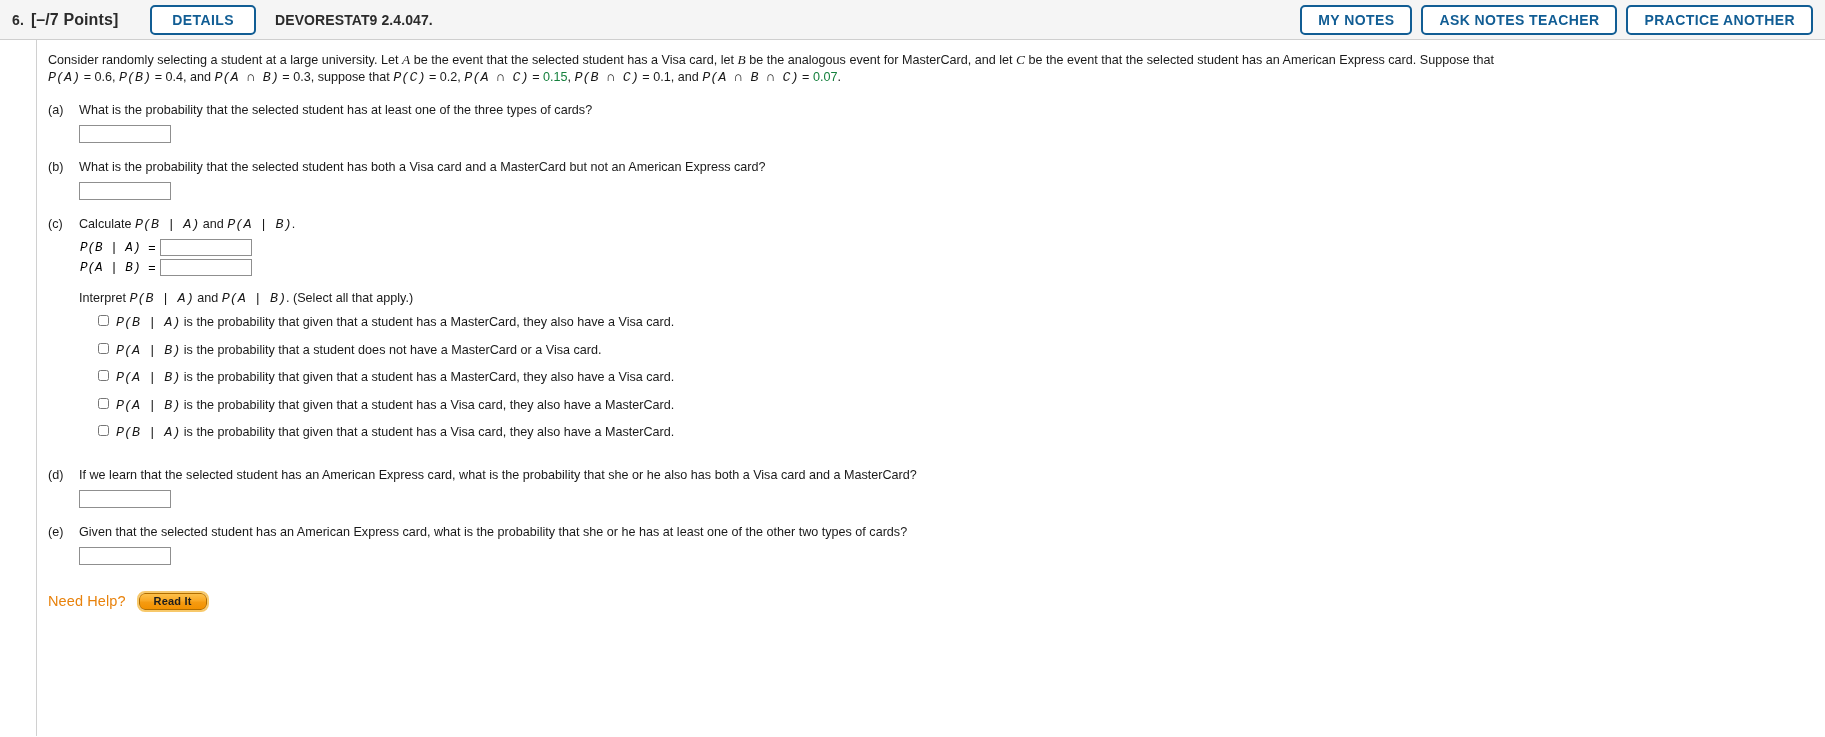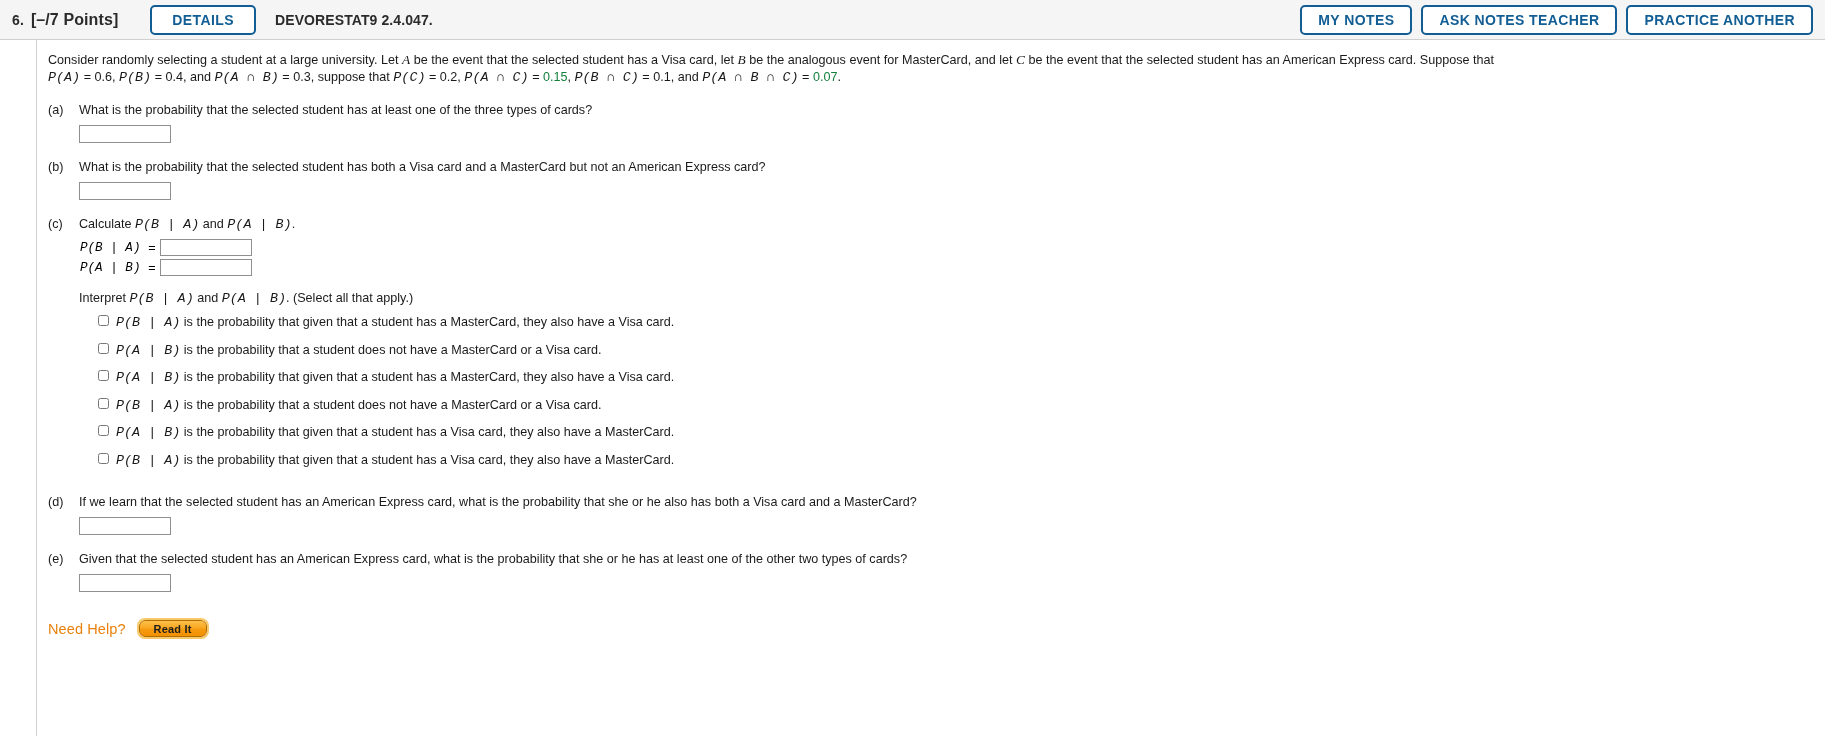--- a/index.html
+++ b/index.html
@@ -304,24 +304,20 @@
           <label class="choice">
             <input type="checkbox" style="">
             <span class="choice-text"><span class="pfn">P(A | B)</span><span> is the probability that a student does not have a MasterCard or a Visa card.</span></span>
           </label>
           <label class="choice">
             <input type="checkbox" style="">
             <span class="choice-text"><span class="pfn">P(A | B)</span><span> is the probability that given that a student has a MasterCard, they also have a Visa card.</span></span>
           </label>
           <label class="choice">
             <input type="checkbox" style="">
-            <span class="choice-text"><span class="pfn">P(B | A)</span><span> is the probability that a student does not have a MasterCard or a Visa card.</span></span>
-          </label>
-          <label class="choice">
-            <input type="checkbox" style="">
             <span class="choice-text"><span class="pfn">P(A | B)</span><span> is the probability that given that a student has a Visa card, they also have a MasterCard.</span></span>
           </label>
           <label class="choice">
             <input type="checkbox" style="">
             <span class="choice-text"><span class="pfn">P(B | A)</span><span> is the probability that given that a student has a Visa card, they also have a MasterCard.</span></span>
           </label>
         </div>
       </div>
     </div>
 

